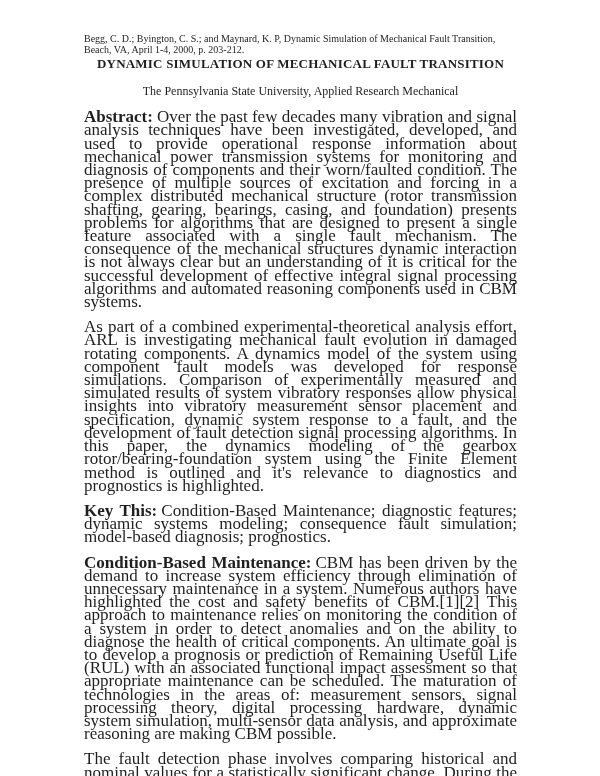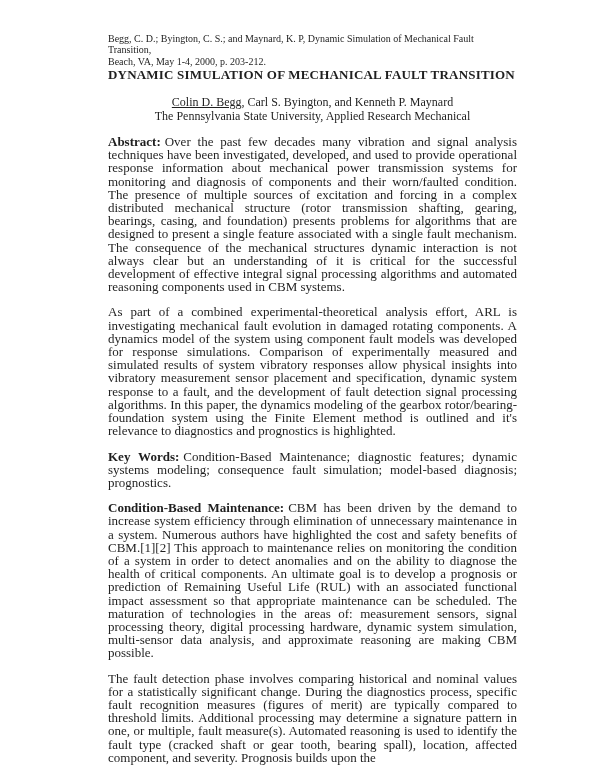--- a/index.html
+++ b/index.html
@@ -8,75 +8,74 @@
     background: #ffffff;
   }
   .page {
     position: relative;
     width: 600px;
     height: 776px;
     box-sizing: border-box;
     background: #ffffff;
     color: #1f1f1f;
     font-family: "Liberation Serif", "DejaVu Serif", serif;
-    padding: 33px 83px 0 108px;
+    padding: 33px 83px 0 84px;
     overflow: hidden;
   }
   .citation {
     font-size: 10px;
     line-height: 11.4px;
     text-align: left;
     color: #242424;
   }
   .title {
     font-size: 13px;
     line-height: 14px;
     font-weight: 700;
-    text-align: left;
+    text-align: center;
     margin: 1px 0 4px 0;
     letter-spacing: 0.2px;
   }
   .authors {
     margin-top: 14px;
     font-size: 12px;
     line-height: 13.4px;
     text-align: center;
   }
   .u { text-decoration: underline; }
   .body-para {
     margin: 12px 0 0 0;
-    font-size: 13px;
+    font-size: 17px;
     line-height: 13.2px;
     text-align: justify;
   }
   .lead {
     font-weight: 700;
     margin-right: 4px;
   }
 </style>
 </head>
 <body>
 
 <div class="page">
 
   <div class="citation">
     <div>Begg, C. D.; Byington, C. S.; and Maynard, K. P, Dynamic Simulation of Mechanical Fault Transition,</div>
-    <div>Beach, VA, May 1-4, 2000, p. 203-212.</div>
+    <div>Beach, VA, April 1-4, 2000, p. 203-212.</div>
   </div>
 
   <h1 class="title">DYNAMIC SIMULATION OF MECHANICAL FAULT TRANSITION</h1>
 
   <div class="authors">
-    <div><span class="u">Colin D. Begg</span><span>, Carl S. Byington, and Kenneth P. Maynard</span></div>
     <div>The Pennsylvania State University, Applied Research Mechanical</div>
   </div>
 
   <p class="body-para"><span class="lead">Abstract:</span><span>Over the past few decades many vibration and signal analysis techniques have been investigated, developed, and used to provide operational response information about mechanical power transmission systems for monitoring and diagnosis of components and their worn/faulted condition. The presence of multiple sources of excitation and forcing in a complex distributed mechanical structure (rotor transmission shafting, gearing, bearings, casing, and foundation) presents problems for algorithms that are designed to present a single feature associated with a single fault mechanism. The consequence of the mechanical structures dynamic interaction is not always clear but an understanding of it is critical for the successful development of effective integral signal processing algorithms and automated reasoning components used in CBM systems.</span></p>
 
   <p class="body-para">As part of a combined experimental-theoretical analysis effort, ARL is investigating mechanical fault evolution in damaged rotating components. A dynamics model of the system using component fault models was developed for response simulations. Comparison of experimentally measured and simulated results of system vibratory responses allow physical insights into vibratory measurement sensor placement and specification, dynamic system response to a fault, and the development of fault detection signal processing algorithms. In this paper, the dynamics modeling of the gearbox rotor/bearing-foundation system using the Finite Element method is outlined and it's relevance to diagnostics and prognostics is highlighted.</p>
 
-  <p class="body-para"><span class="lead">Key Words:</span><span>Condition-Based Maintenance; diagnostic features; dynamic systems modeling; consequence fault simulation; model-based diagnosis; prognostics.</span></p>
+  <p class="body-para"><span class="lead">Key This:</span><span>Condition-Based Maintenance; diagnostic features; dynamic systems modeling; consequence fault simulation; model-based diagnosis; prognostics.</span></p>
 
   <p class="body-para"><span class="lead">Condition-Based Maintenance:</span><span>CBM has been driven by the demand to increase system efficiency through elimination of unnecessary maintenance in a system. Numerous authors have highlighted the cost and safety benefits of CBM.[1][2] This approach to maintenance relies on monitoring the condition of a system in order to detect anomalies and on the ability to diagnose the health of critical components. An ultimate goal is to develop a prognosis or prediction of Remaining Useful Life (RUL) with an associated functional impact assessment so that appropriate maintenance can be scheduled. The maturation of technologies in the areas of: measurement sensors, signal processing theory, digital processing hardware, dynamic system simulation, multi-sensor data analysis, and approximate reasoning are making CBM possible.</span></p>
 
   <p class="body-para">The fault detection phase involves comparing historical and nominal values for a statistically significant change. During the diagnostics process, specific fault recognition measures (figures of merit) are typically compared to threshold limits. Additional processing may determine a signature pattern in one, or multiple, fault measure(s). Automated reasoning is used to identify the fault type (cracked shaft or gear tooth, bearing spall), location, affected component, and severity. Prognosis builds upon the</p>
 
 </div>
 
 </body></html>

